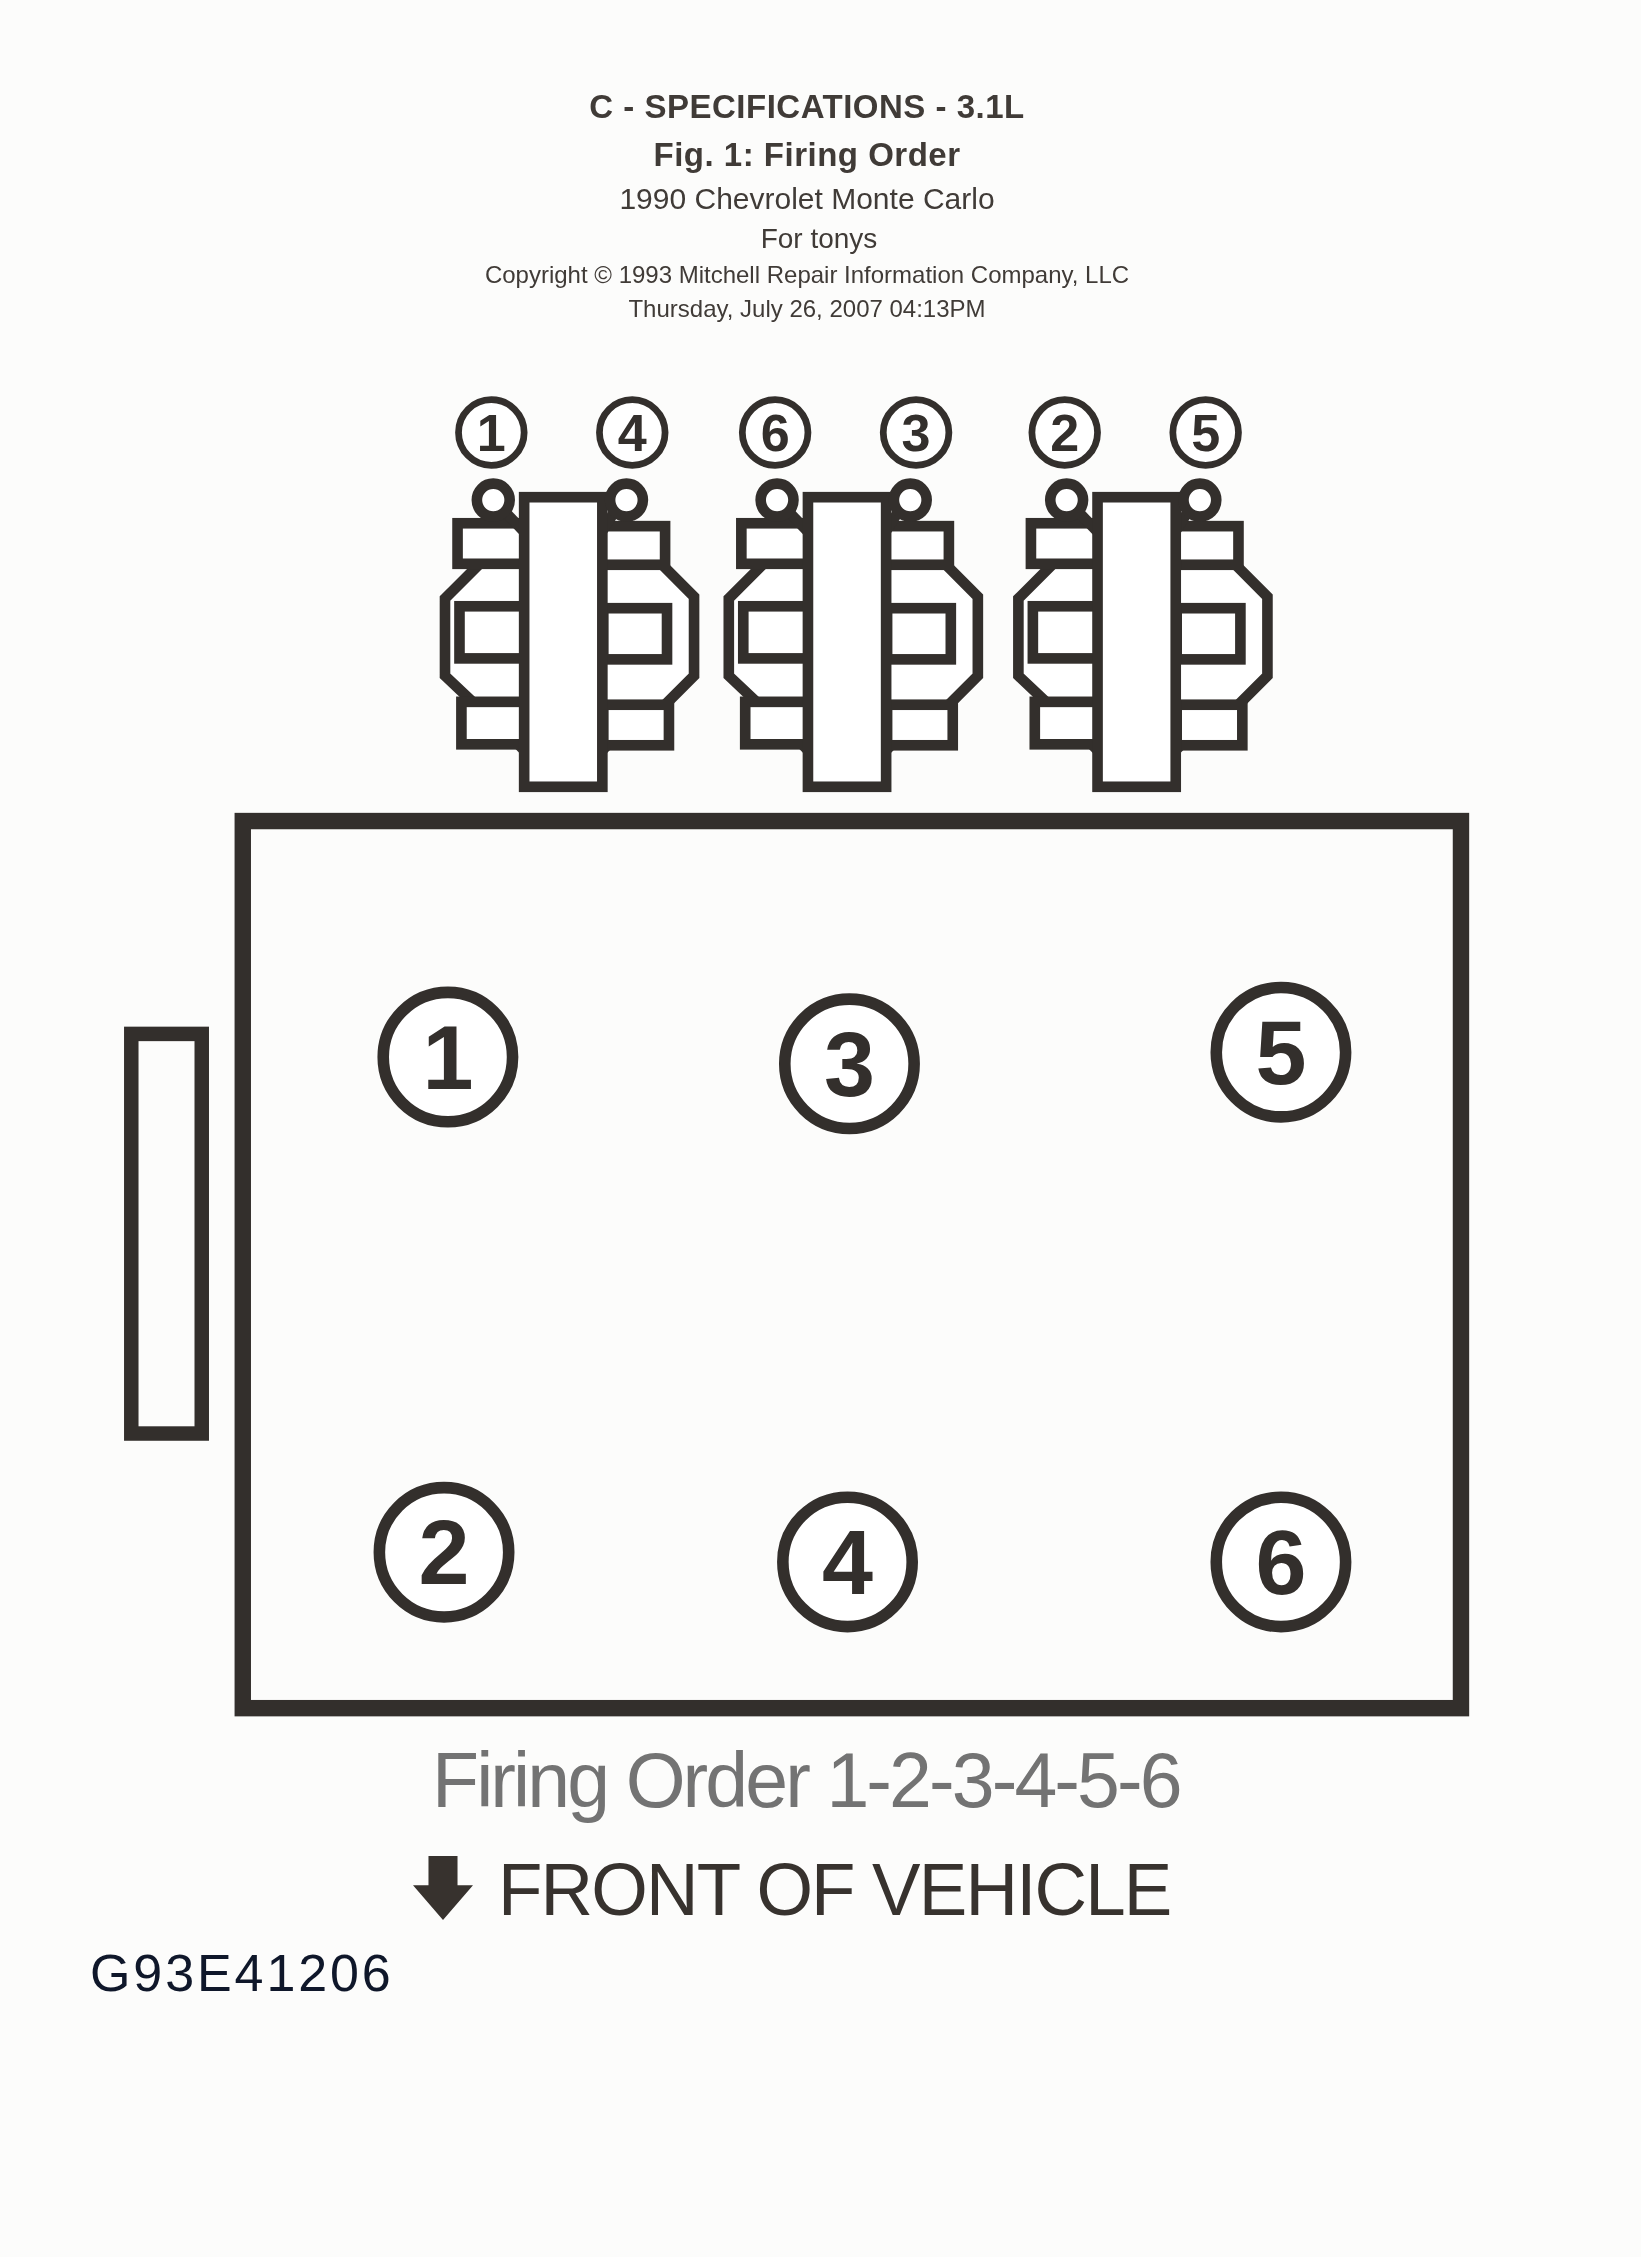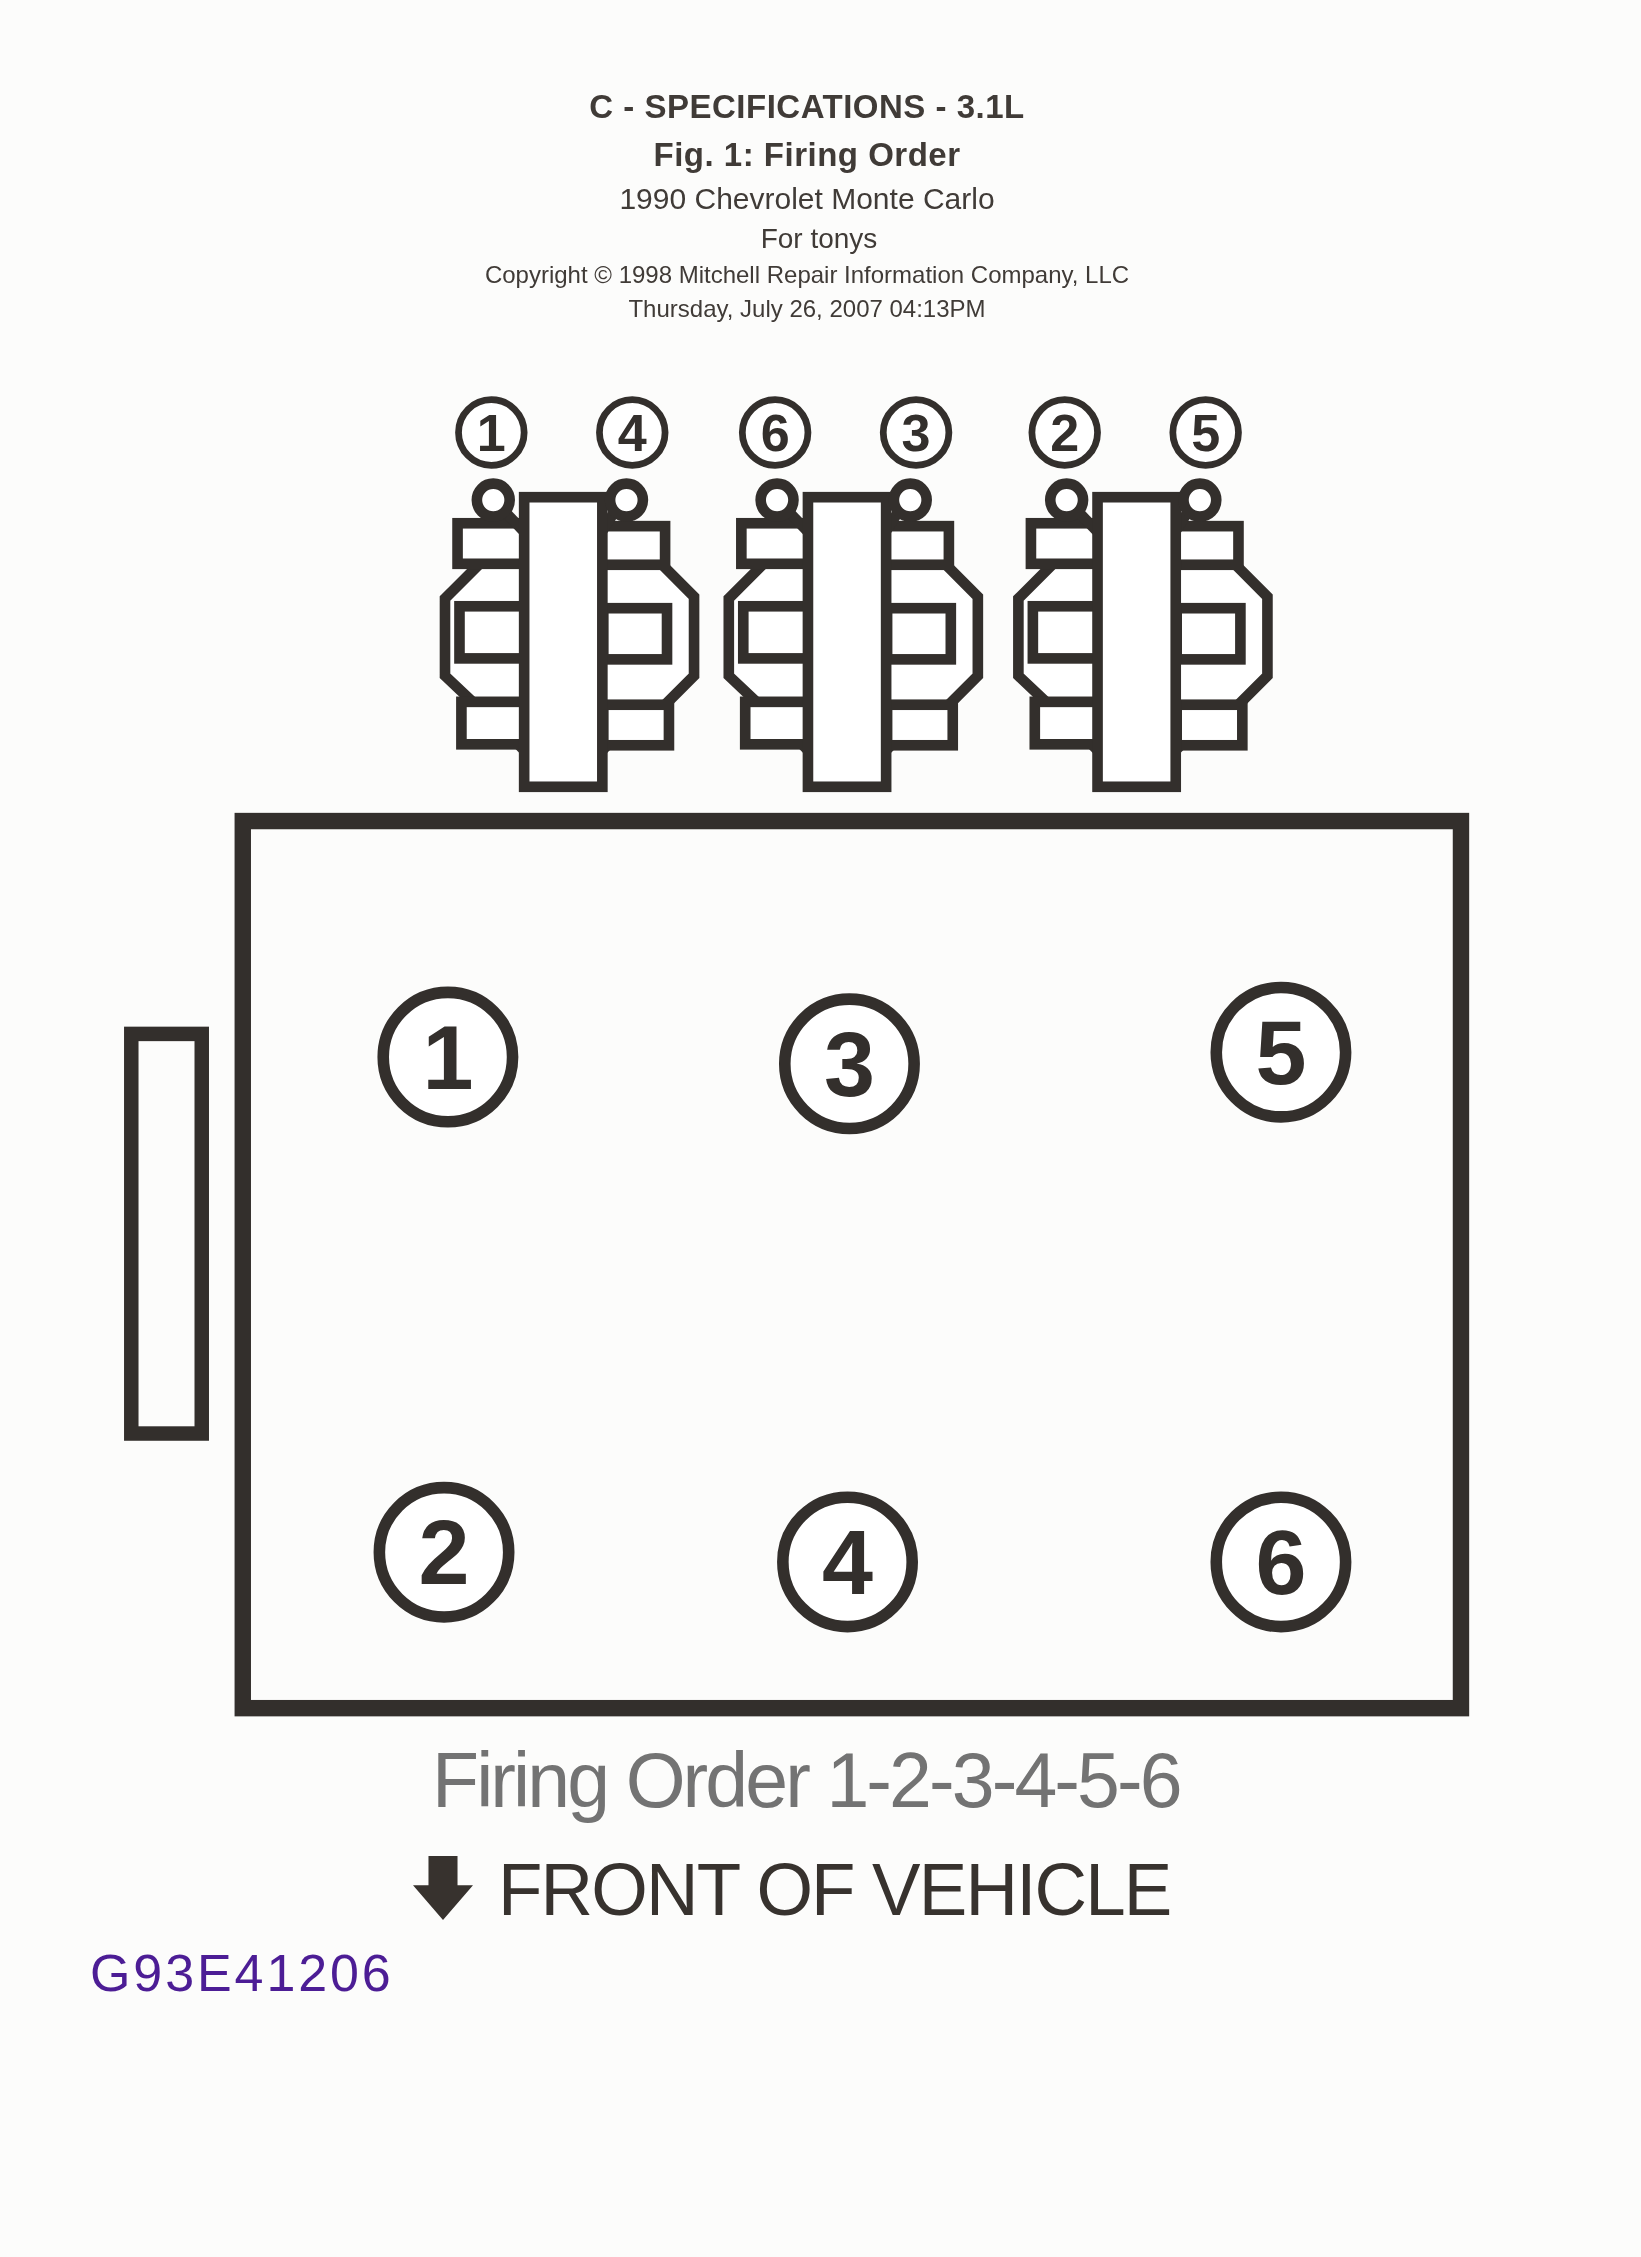--- a/index.html
+++ b/index.html
@@ -38,34 +38,34 @@
     color:#37322e;
   }
   .front-label{
     font-size:75px;letter-spacing:-1.9px;white-space:nowrap;
     transform:scaleX(.97);transform-origin:left center;
   }
   .figure-id{
     position:absolute;
     left:90px;top:1943px;
     font-size:52px;letter-spacing:2.9px;
-    color:#4c1d95;
+    color:#0f172a;
   }
 </style>
 </head>
 <body>
 
 <div class="page">
 
   <div class="header">
     <div class="h-line1">C - SPECIFICATIONS - 3.1L</div>
     <div class="h-line2">Fig. 1:  Firing Order</div>
     <div class="h-line3">1990 Chevrolet Monte Carlo</div>
     <div class="h-line4">For tonys</div>
-    <div class="h-line5">Copyright © 1998 Mitchell Repair Information Company, LLC</div>
+    <div class="h-line5">Copyright © 1993 Mitchell Repair Information Company, LLC</div>
     <div class="h-line6">Thursday, July 26, 2007  04:13PM</div>
   </div>
 
   <svg class="diagram" width="1641" height="2257" viewBox="0 0 1700 2338" font-family="Liberation Sans, sans-serif">
     <defs>
 
       <g id="coilpack-shape" stroke="#332f2c" stroke-width="11" fill="#ffffff" stroke-linejoin="miter">
         <path d="M 28,120 L 64,84 L 252,84 L 286,118 L 286,200 L 252,234 L 64,234 L 28,200 Z"></path>
 
         <rect x="41" y="42" width="70" height="42"></rect>

